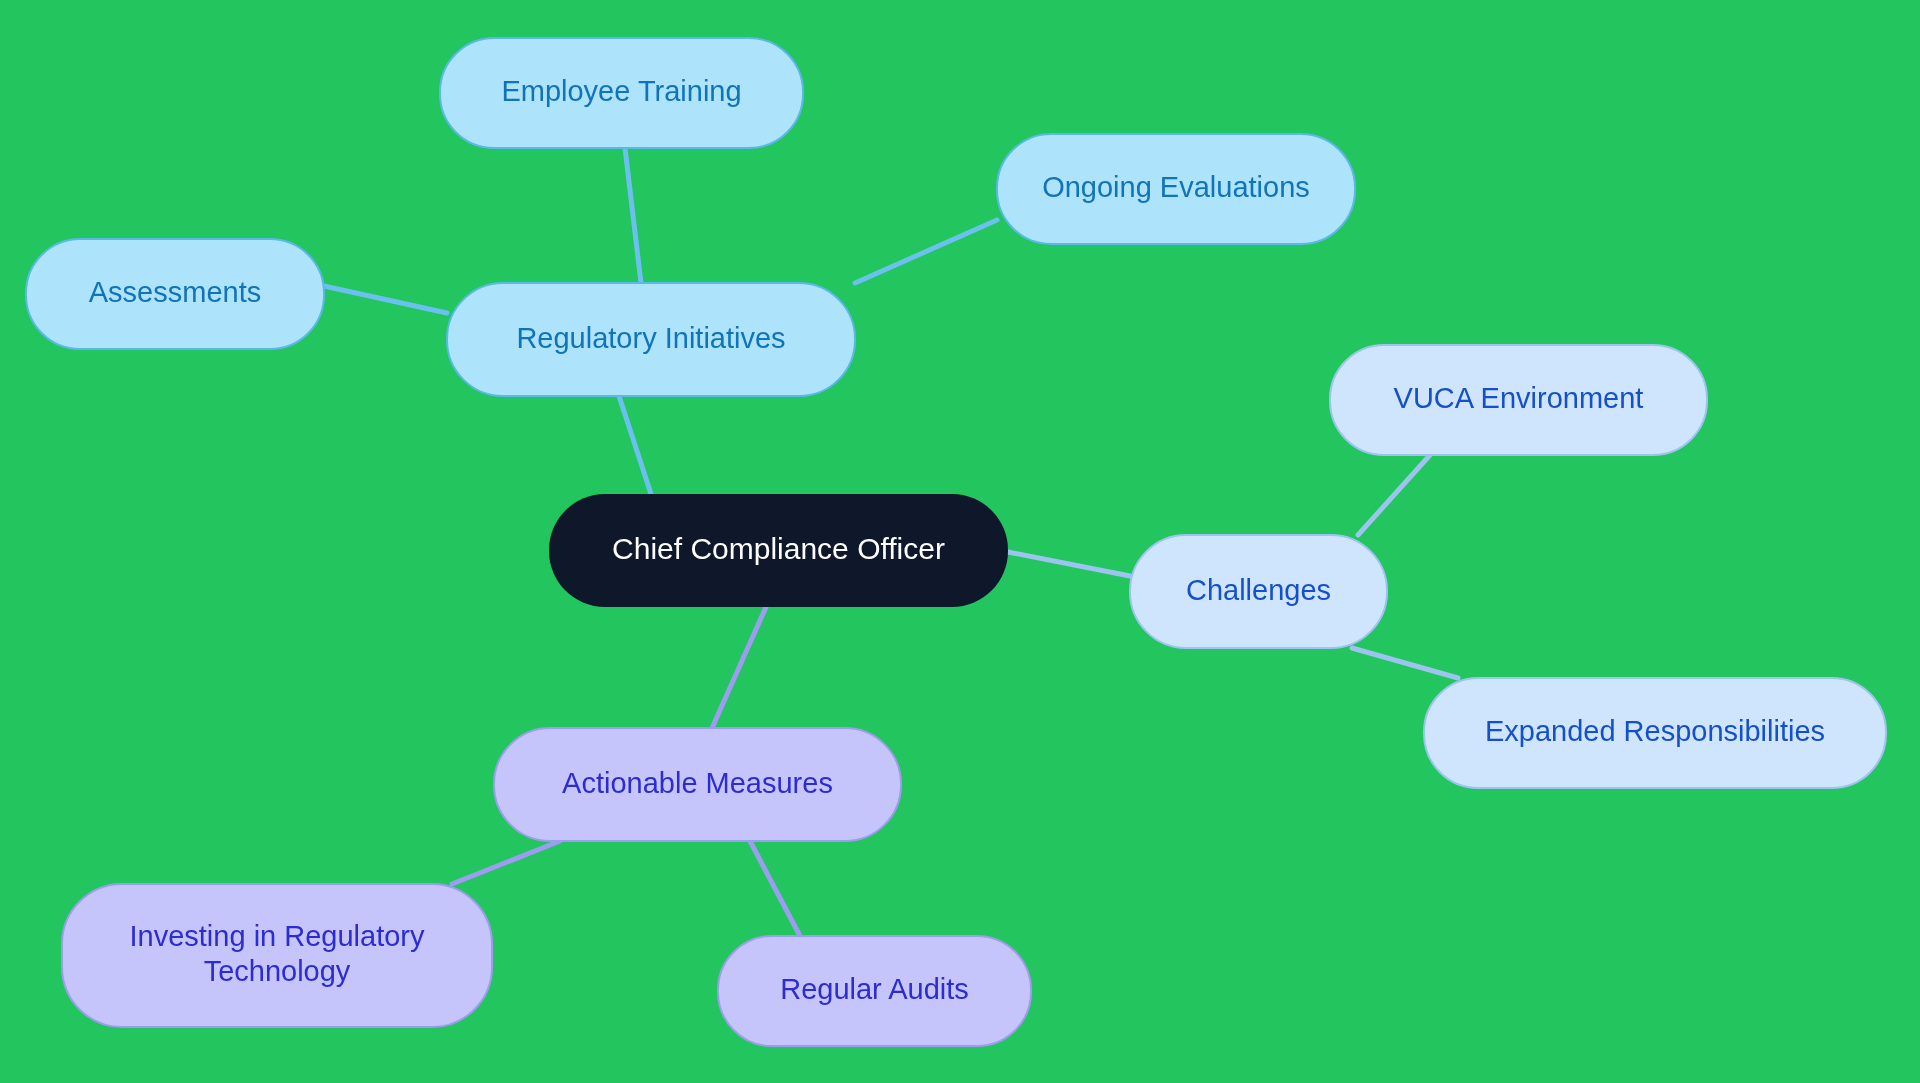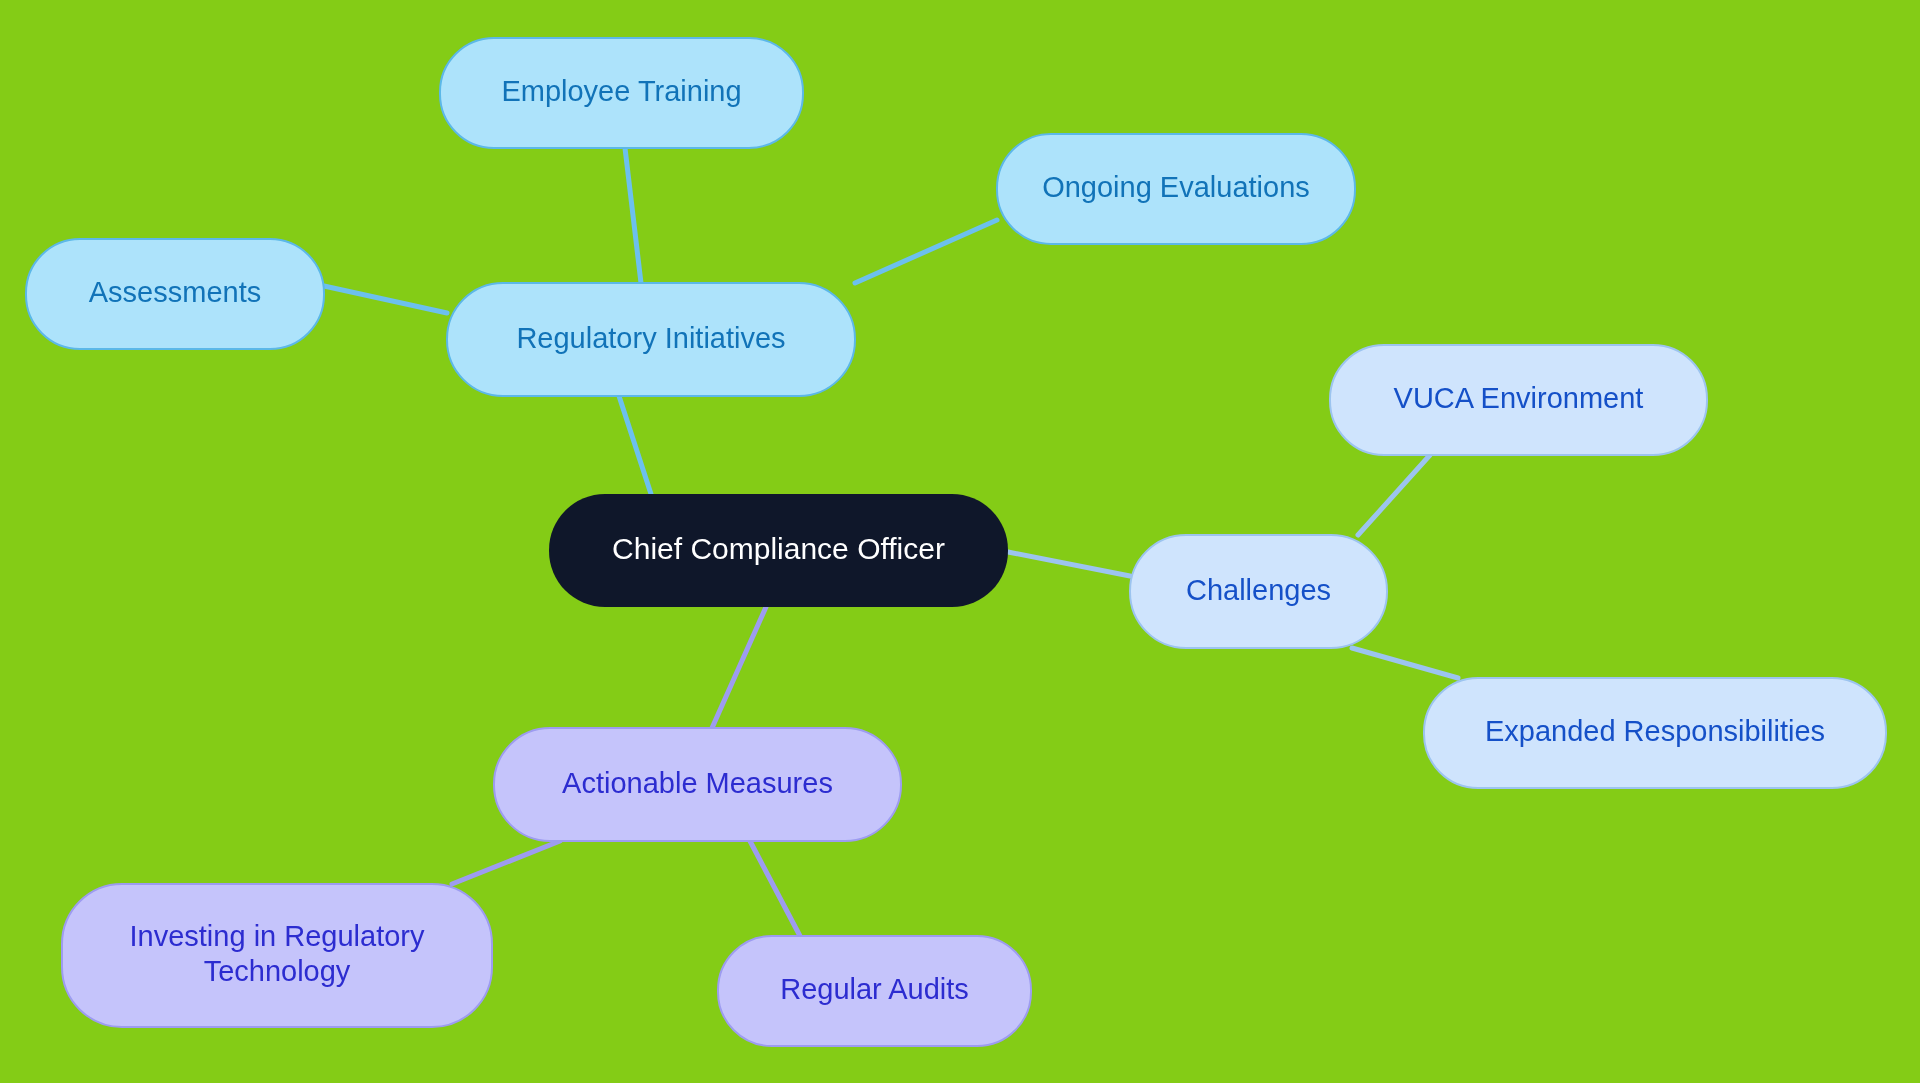--- a/index.html
+++ b/index.html
@@ -34,21 +34,21 @@
     dominant-baseline: middle;
   }
   .edge-line {
     fill: none;
     stroke-linecap: round;
   }
 </style>
 </head>
 <body>
 
-<div id="mindmap-root" style="background: #84cc16;">
+<div id="mindmap-root" style="background: #22c55e;">
   <svg id="mindmap-svg" viewBox="0 0 1920 1083" xmlns="http://www.w3.org/2000/svg">
     <g id="edges-layer">
         <line x1="651" y1="494" x2="619" y2="396" stroke="#6cc0ee" stroke-width="5" class="edge-line"></line>
         <line x1="641" y1="283" x2="625" y2="148" stroke="#6cc0ee" stroke-width="5" class="edge-line"></line>
         <line x1="447" y1="313" x2="324" y2="286" stroke="#6cc0ee" stroke-width="5" class="edge-line"></line>
         <line x1="855" y1="283" x2="997" y2="220" stroke="#6cc0ee" stroke-width="5" class="edge-line"></line>
         <line x1="1008" y1="552" x2="1130" y2="576" stroke="#9cc4ef" stroke-width="5" class="edge-line"></line>
         <line x1="1358" y1="535" x2="1430" y2="455" stroke="#9cc4ef" stroke-width="5" class="edge-line"></line>
         <line x1="1352" y1="648" x2="1458" y2="678" stroke="#9cc4ef" stroke-width="5" class="edge-line"></line>
         <line x1="766" y1="607" x2="712" y2="728" stroke="#9d9cf0" stroke-width="5" class="edge-line"></line>

